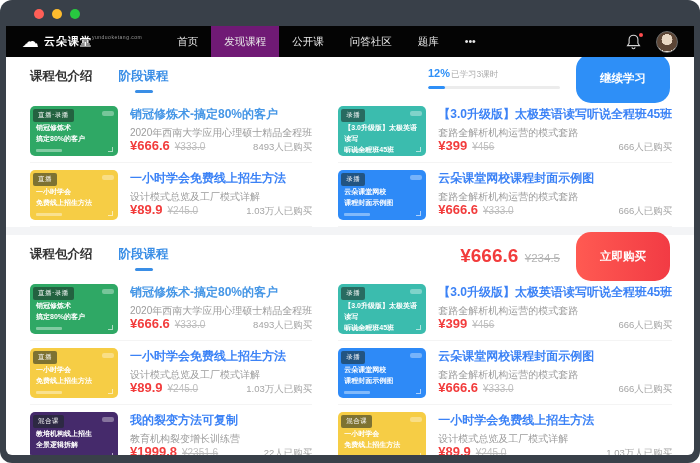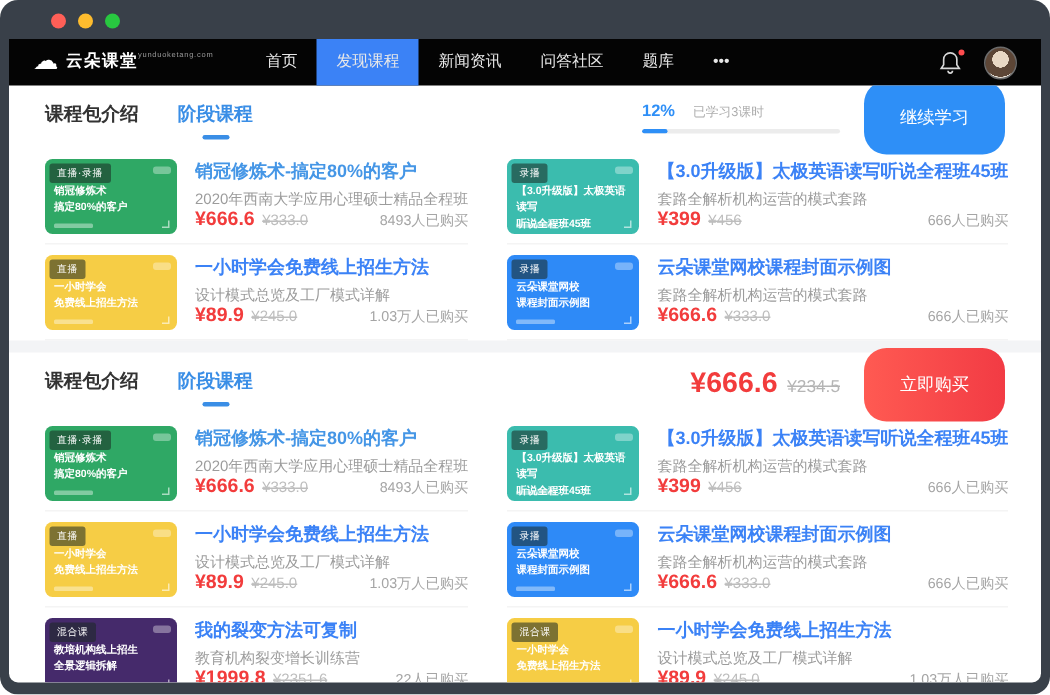--- a/index.html
+++ b/index.html
@@ -12,41 +12,41 @@
   .light.green{background:#28c840;}
   .screen{background:#fff;height:100%;overflow:hidden;display:flex;flex-direction:column;border-radius:0 0 6px 6px;}
   
   .navbar{background:#040404;flex:0 0 31px;height:31px;display:flex;align-items:center;padding:0 16px;}
   .logo{display:flex;align-items:center;gap:5px;margin-right:22px;cursor:pointer;}
   .cloud-glyph{color:#fff;font-size:17px;line-height:1;font-family:"DejaVu Sans",sans-serif;}
   .logo-stack{display:flex;flex-direction:row;line-height:1.1;}
   .logo-name{color:#fff;font-size:11px;font-weight:bold;letter-spacing:1px;}
   .logo-domain{color:#9a9a9a;font-size:5px;letter-spacing:.5px;}
   .nav-item{color:#e8e8e8;font-size:10.5px;padding:0 13px;height:31px;line-height:31px;cursor:pointer;white-space:nowrap;}
-  .nav-item.active{background:#3b82f6;}
+  .nav-item.active{background:#701a75;}
   .nav-right{margin-left:auto;display:flex;align-items:center;gap:15px;}
   .bell{position:relative;width:15px;height:17px;cursor:pointer;}
   .bell-dot{position:absolute;top:0;right:-2px;width:4px;height:4px;background:#ff4d4f;border-radius:50%;}
   .avatar{width:20px;height:20px;border-radius:50%;cursor:pointer;border:1px solid #6b6b6b;
     background:radial-gradient(circle at 50% 38%, #e9d8c4 0 34%, #5d4636 35% 72%, #efe6da 73%);}
   
   .content{flex:1;overflow:hidden;padding:0 24px;border-radius:26px;}
   .section-head{display:flex;align-items:center;height:42px;}
   .tabs{display:flex;gap:26px;}
   .tab{font-size:12.5px;font-weight:bold;color:#333;position:relative;padding:4px 0 8px;cursor:pointer;}
   .tab.active{color:#3a8ee6;}
   .tab.active::after{content:"";position:absolute;left:50%;transform:translateX(-50%);bottom:0;width:18px;height:3px;border-radius:2px;background:#3a8ee6;}
   .head-right{margin-left:auto;display:flex;align-items:center;gap:16px;}
   .progress-wrap{display:flex;flex-direction:column;gap:5px;width:132px;}
-  .progress-labels{display:flex;align-items:baseline;gap:12px;}
+  .progress-labels{display:flex;align-items:baseline;gap:1px;}
   .progress-pct{color:#2e8ff7;font-size:11px;font-weight:bold;}
   .progress-hint{color:#adadad;font-size:8.5px;text-align:center;}
   .progress-track{height:3px;background:#ececec;border-radius:2px;overflow:hidden;}
   .progress-fill{height:100%;background:#2e8ff7;border-radius:2px;}
-  .btn{border:none;color:#fff;font-size:11.5px;border-radius:15px;padding:17px 24px;cursor:pointer;white-space:nowrap;}
+  .btn{border:none;color:#fff;font-size:11.5px;border-radius:15px;padding:17px 24px;cursor:pointer;white-space:nowrap;font-weight:bold;}
   .btn-blue{background:#2e8ff7;}
   .btn-red{background:linear-gradient(90deg,#ff5a52,#f23b44);}
   .big-price{color:#f23c3c;font-size:19px;font-weight:bold;}
   .big-old{color:#b5b5b5;font-size:11.5px;text-decoration:line-through;margin-left:2px;}
   
   .cards{display:grid;grid-template-columns:1fr 1fr;column-gap:26px;}
   .card{display:flex;gap:12px;padding:7px 0 0;border-bottom:1px solid #f4f4f4;height:64px;box-sizing:border-box;cursor:pointer;}
   .thumb{width:88px;height:50px;border-radius:5px;position:relative;flex:0 0 88px;overflow:hidden;}
   .thumb-badge{position:absolute;top:3px;left:3px;background:rgba(25,40,35,0.55);color:#fff;font-size:6.5px;padding:2px 5px;border-radius:2px;letter-spacing:.5px;}
   .thumb-tag{position:absolute;top:5px;right:4px;width:12px;height:5px;border-radius:2px;background:rgba(255,255,255,0.35);}
@@ -77,21 +77,21 @@
     <div class="navbar">
       <div class="logo">
         <span class="cloud-glyph">☁</span>
         <span class="logo-stack">
           <span class="logo-name">云朵课堂</span>
           <span class="logo-domain">yunduoketang.com</span>
         </span>
       </div>
       <div class="nav-item">首页</div>
       <div class="nav-item active">发现课程</div>
-      <div class="nav-item">新闻资讯</div>
+      <div class="nav-item">公开课</div>
       <div class="nav-item">问答社区</div>
       <div class="nav-item">题库</div>
       <div class="nav-item">•••</div>
       <div class="nav-right">
         <div class="bell">
           <svg width="15" height="17" viewBox="0 0 15 17">
             <path d="M7.5 2.2 a4.4 4.4 0 0 1 4.4 4.4 v3.6 l1.6 2.4 H1.5 l1.6 -2.4 V6.6 A4.4 4.4 0 0 1 7.5 2.2 z" fill="none" stroke="#d6d6d6" stroke-width="1.1"></path>
             <path d="M6 14.2 a1.5 1.5 0 0 0 3 0" fill="none" stroke="#d6d6d6" stroke-width="1.1"></path>
           </svg>
           <span class="bell-dot"></span>

